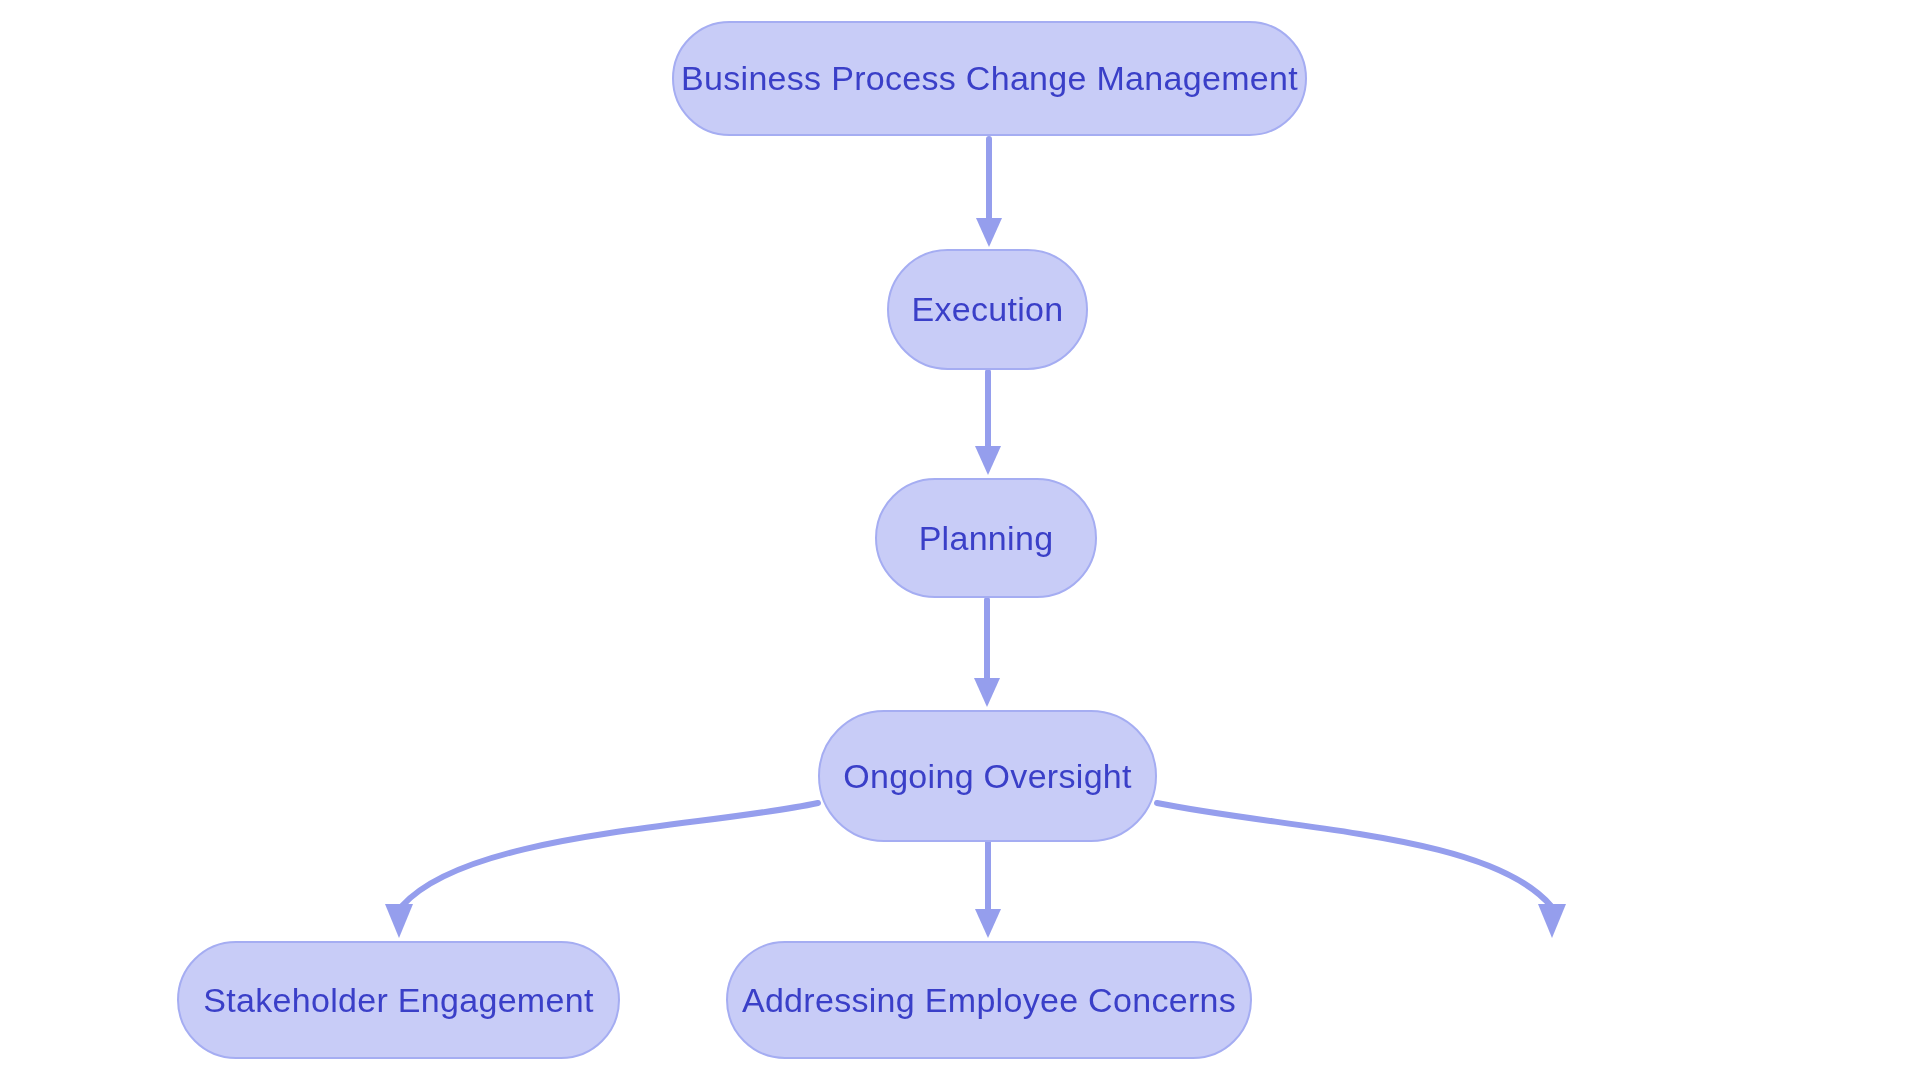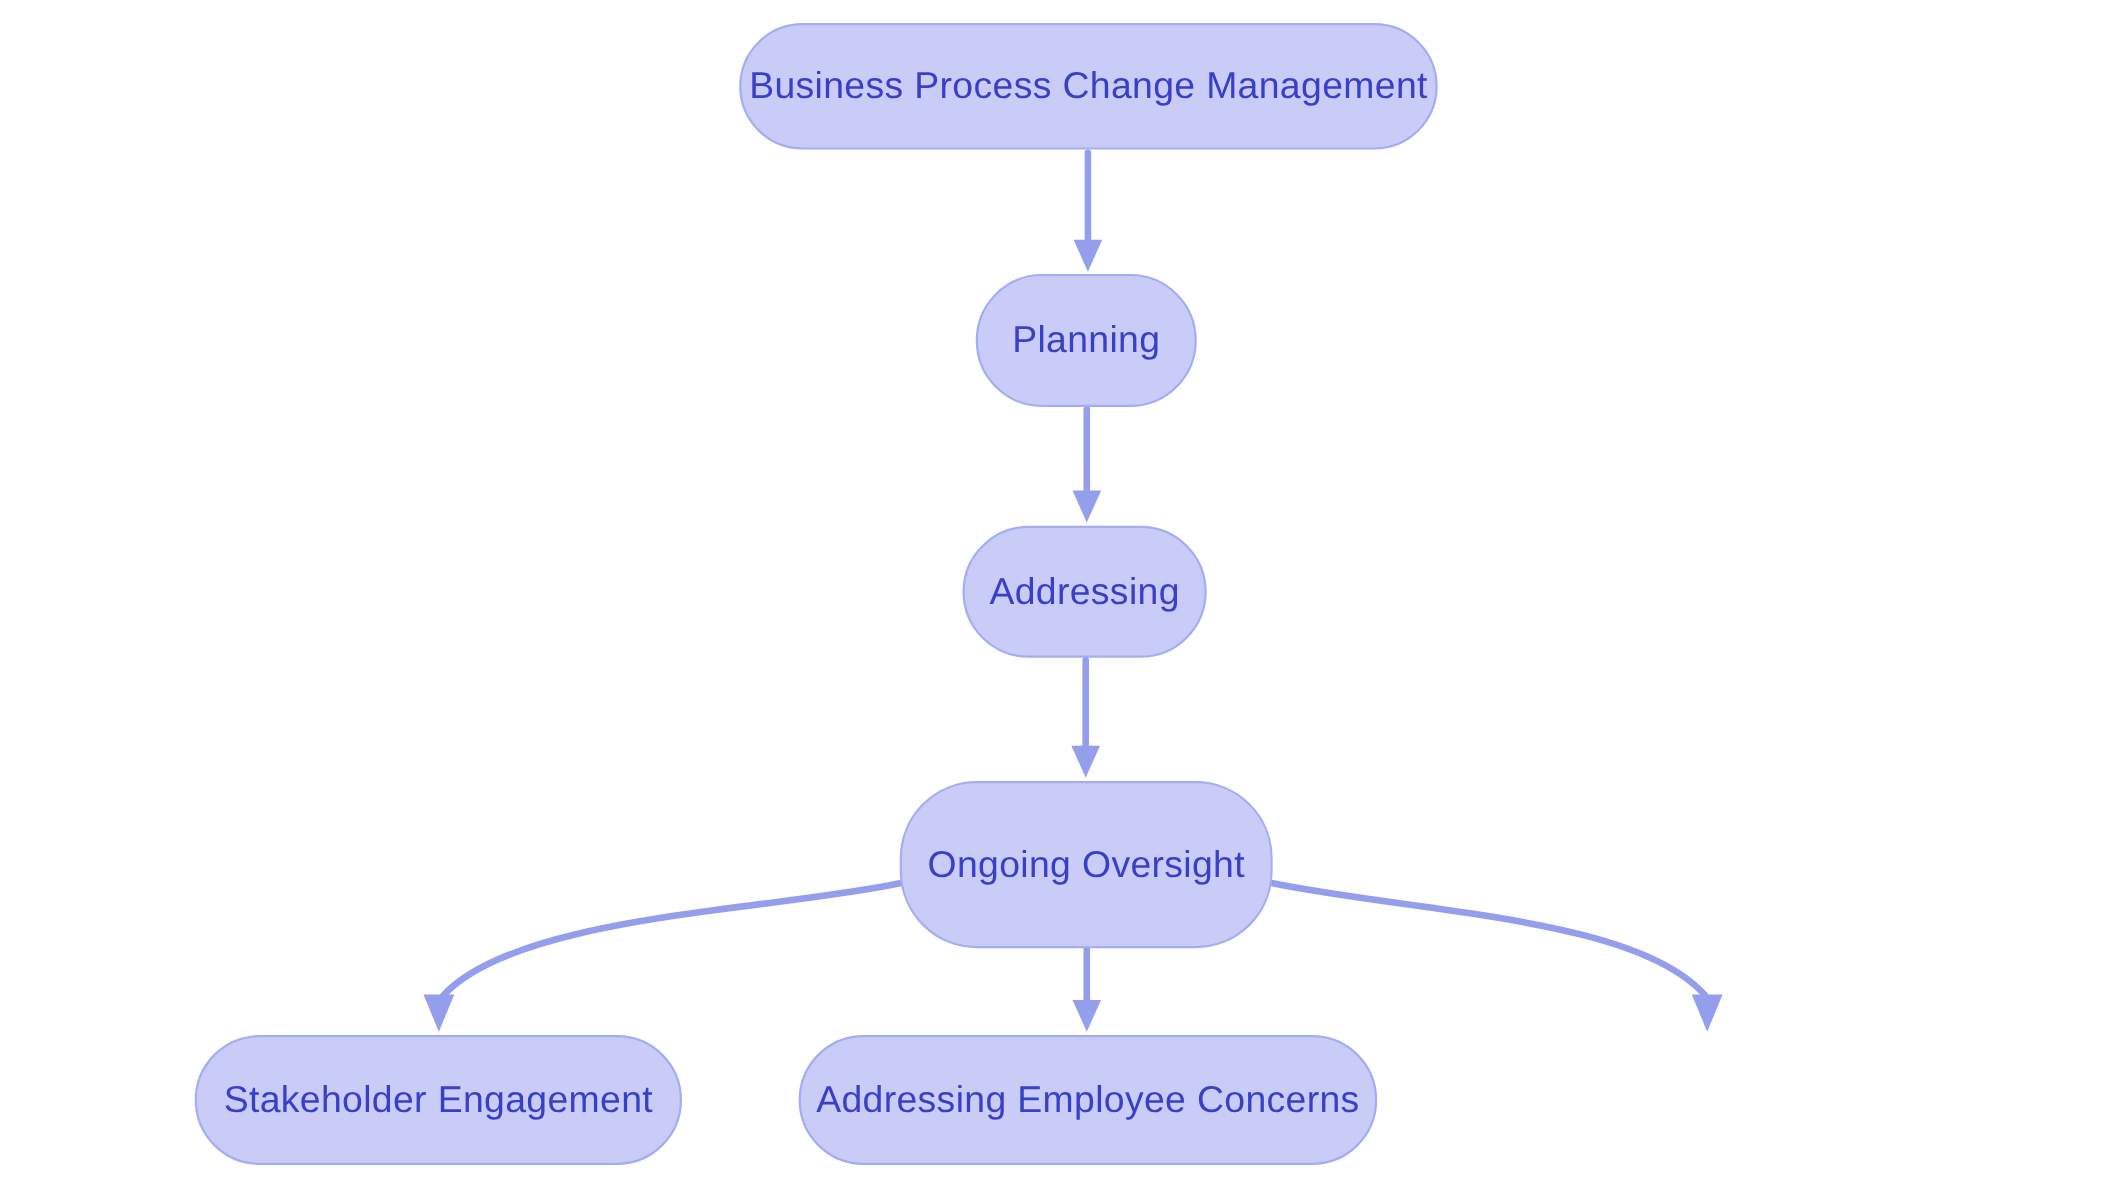--- a/index.html
+++ b/index.html
@@ -45,21 +45,21 @@
     color: var(--node-text, #3A3FC8);
     font-size: 34px;
     letter-spacing: 0.3px;
     text-align: center;
     white-space: nowrap;
   }
   
   .n-root       { left: 672px;  top: 21px;  width: 635px; height: 115px; }
   .n-planning   { left: 887px;  top: 249px; width: 201px; height: 121px; }
   .n-execution  { left: 875px;  top: 478px; width: 222px; height: 120px; }
-  .n-oversight  { left: 818px;  top: 710px; width: 339px; height: 152px; }
+  .n-oversight  { left: 818px;  top: 710px; width: 339px; height: 132px; }
   .n-stakeholder{ left: 177px;  top: 941px; width: 443px; height: 118px; }
   .n-employee   { left: 726px;  top: 941px; width: 526px; height: 118px; }
   .n-innovative { left: 1360px; top: 941px; width: 388px; height: 118px; }
 </style>
 </head>
 <body>
 
 <div class="canvas">
 
   <svg class="edges" viewBox="0 0 1920 1083" xmlns="http://www.w3.org/2000/svg">
@@ -93,25 +93,25 @@
       <path class="line" d="M1157,803 C1290,830 1490,834 1551,906"></path>
       <polygon class="head" points="1538,904 1566,904 1552,938"></polygon>
     </g>
   </svg>
 
   <div class="node n-root">
     <span>Business Process Change Management</span>
   </div>
 
   <div class="node n-planning">
-    <span>Planning</span>
+    <span>Execution</span>
   </div>
 
   <div class="node n-execution">
-    <span>Addressing</span>
+    <span>Planning</span>
   </div>
 
   <div class="node n-oversight">
     <span>Ongoing Oversight</span>
   </div>
 
   <div class="node n-stakeholder">
     <span>Stakeholder Engagement</span>
   </div>
 

